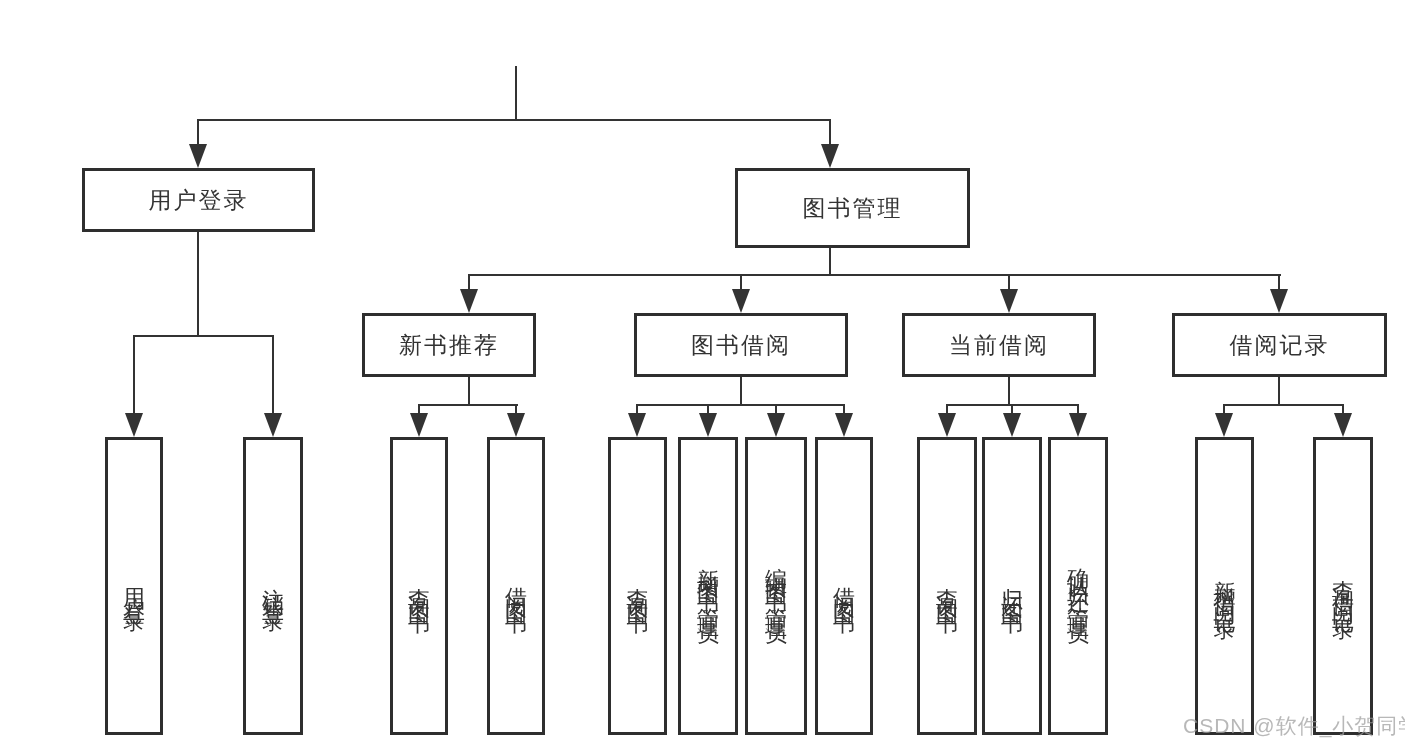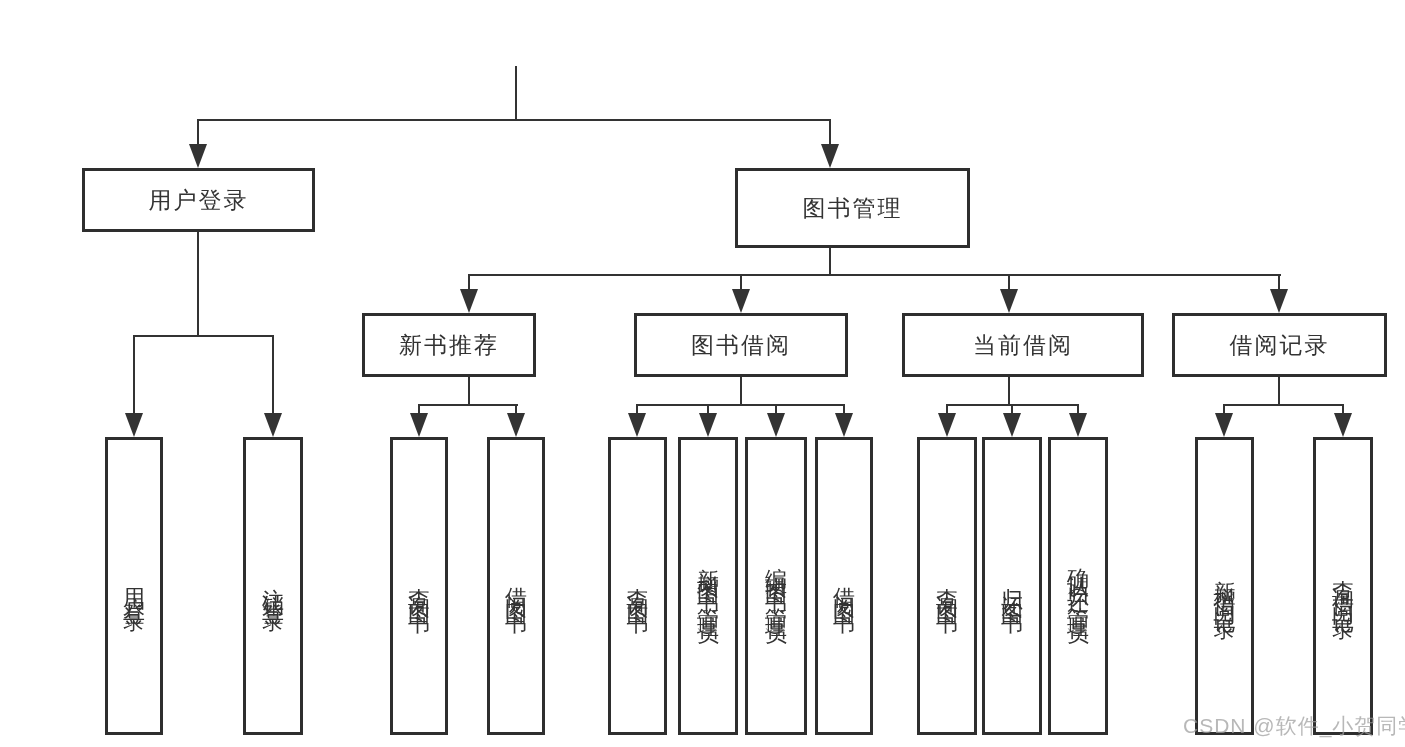--- a/index.html
+++ b/index.html
@@ -64,21 +64,21 @@
   <div class="arrow" style="left:1000px;top:289px"></div>
   <div class="line" style="left:1278px;top:274px;width:2px;height:19px"></div>
   <div class="arrow" style="left:1270px;top:289px"></div>
 
   <div class="node" style="left:362px;top:313px;width:174px;height:64px">
     <span>新书推荐</span>
   </div>
   <div class="node" style="left:634px;top:313px;width:214px;height:64px">
     <span>图书借阅</span>
   </div>
-  <div class="node" style="left:902px;top:313px;width:242px;height:64px">
+  <div class="node" style="left:902px;top:313px;width:194px;height:64px">
     <span>当前借阅</span>
   </div>
   <div class="node" style="left:1172px;top:313px;width:215px;height:64px">
     <span>借阅记录</span>
   </div>
 
   <div class="line" style="left:468px;top:377px;width:2px;height:29px"></div>
   <div class="line" style="left:418px;top:404px;width:100px;height:2px"></div>
   <div class="line" style="left:418px;top:404px;width:2px;height:13px"></div>
   <div class="arrow" style="left:410px;top:413px"></div>

